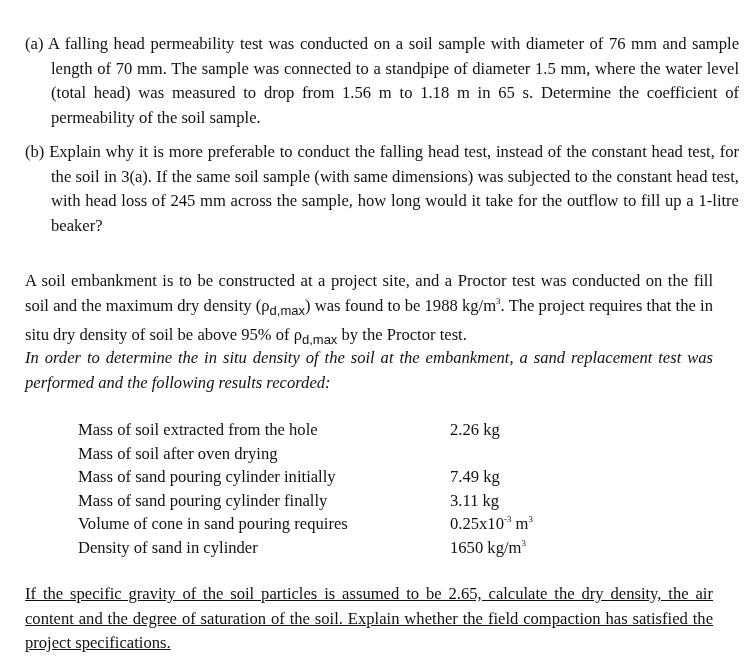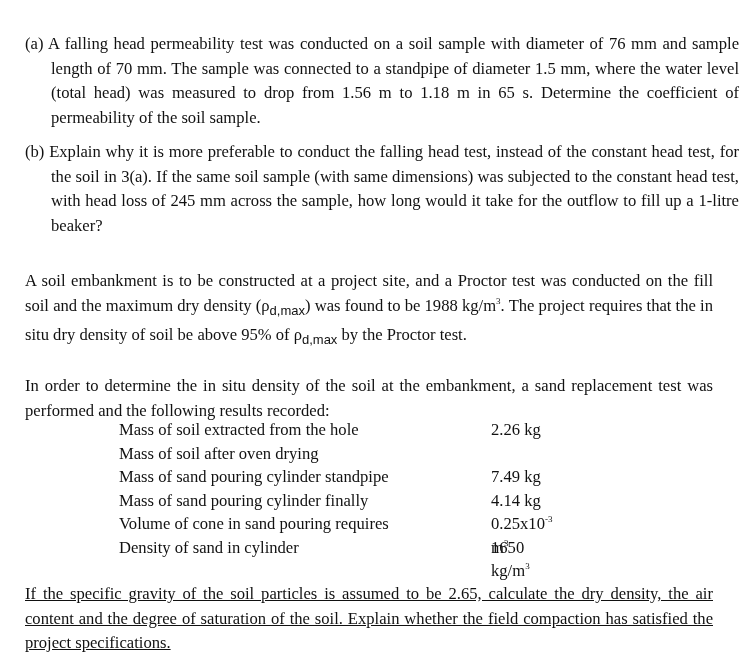--- a/index.html
+++ b/index.html
@@ -18,21 +18,21 @@
     position: absolute; left: 25px; width: 688px;
     line-height: 24.5px; text-align: justify;
   }
   .rho { font-style: normal; }
   .sub { font-size: 13px; vertical-align: -4px; font-family: "Liberation Sans", sans-serif; font-weight: normal; }
   sup { font-size: 9px; vertical-align: 7px; line-height: 0; }
   .table {
     position: absolute; left: 78px; top: 418px; width: 480px;
   }
   .row { display: flex; height: 23.5px; line-height: 23.5px; }
-  .row .k { width: 372px; margin-left: 41px; }
+  .row .k { width: 372px; }
   .row .v { flex: 1; }
 </style>
 </head>
 <body>
 
 <div class="page">
 
   <div class="qpart hang" style="top:32px;">
     <span>(a)</span>
     <span>A falling head permeability test was conducted on a soil sample with diameter of 76 mm and sample length of 70 mm. The sample was connected to a standpipe of diameter 1.5 mm, where the water level (total head) was measured to drop from 1.56 m to 1.18 m in 65 s. Determine the coefficient of permeability of the soil sample.</span>
@@ -40,37 +40,37 @@
 
   <div class="qpart hang" style="top:140px;">
     <span>(b)</span>
     <span>Explain why it is more preferable to conduct the falling head test, instead of the constant head test, for the soil in 3(a). If the same soil sample (with same dimensions) was subjected to the constant head test, with head loss of 245 mm across the sample, how long would it take for the outflow to fill up a 1-litre beaker?</span>
   </div>
 
   <div class="para" style="top:269px;">
     <span>A soil embankment is to be constructed at a project site, and a Proctor test was conducted on the fill soil and the maximum dry density (</span><span class="rho">ρ</span><span class="sub">d,max</span><span>) was found to be 1988 kg/m</span><sup>3</sup><span>. The project requires that the in situ dry density of soil be above 95% of </span><span class="rho">ρ</span><span class="sub">d,max</span><span> by the Proctor test.</span>
   </div>
 
-  <div class="para" style="top:374px;">In order to determine the in situ density of the soil at the embankment, a sand replacement test was performed and the following results recorded:</div>
+  <div class="para" style="top:346px;font-style:italic;">In order to determine the in situ density of the soil at the embankment, a sand replacement test was performed and the following results recorded:</div>
 
   <div class="table">
     <div class="row">
       <span class="k">Mass of soil extracted from the hole</span>
       <span class="v">2.26 kg</span>
     </div>
     <div class="row">
       <span class="k">Mass of soil after oven drying</span>
     </div>
     <div class="row">
-      <span class="k">Mass of sand pouring cylinder standpipe</span>
+      <span class="k">Mass of sand pouring cylinder initially</span>
       <span class="v">7.49 kg</span>
     </div>
     <div class="row">
       <span class="k">Mass of sand pouring cylinder finally</span>
-      <span class="v">4.14 kg</span>
+      <span class="v">3.11 kg</span>
     </div>
     <div class="row">
       <span class="k">Volume of cone in sand pouring requires</span>
       <span class="v"><span>0.25x10</span><sup>-3</sup><span> m</span><sup>3</sup></span>
     </div>
     <div class="row">
       <span class="k">Density of sand in cylinder</span>
       <span class="v"><span>1650 kg/m</span><sup>3</sup></span>
     </div>
   </div>

